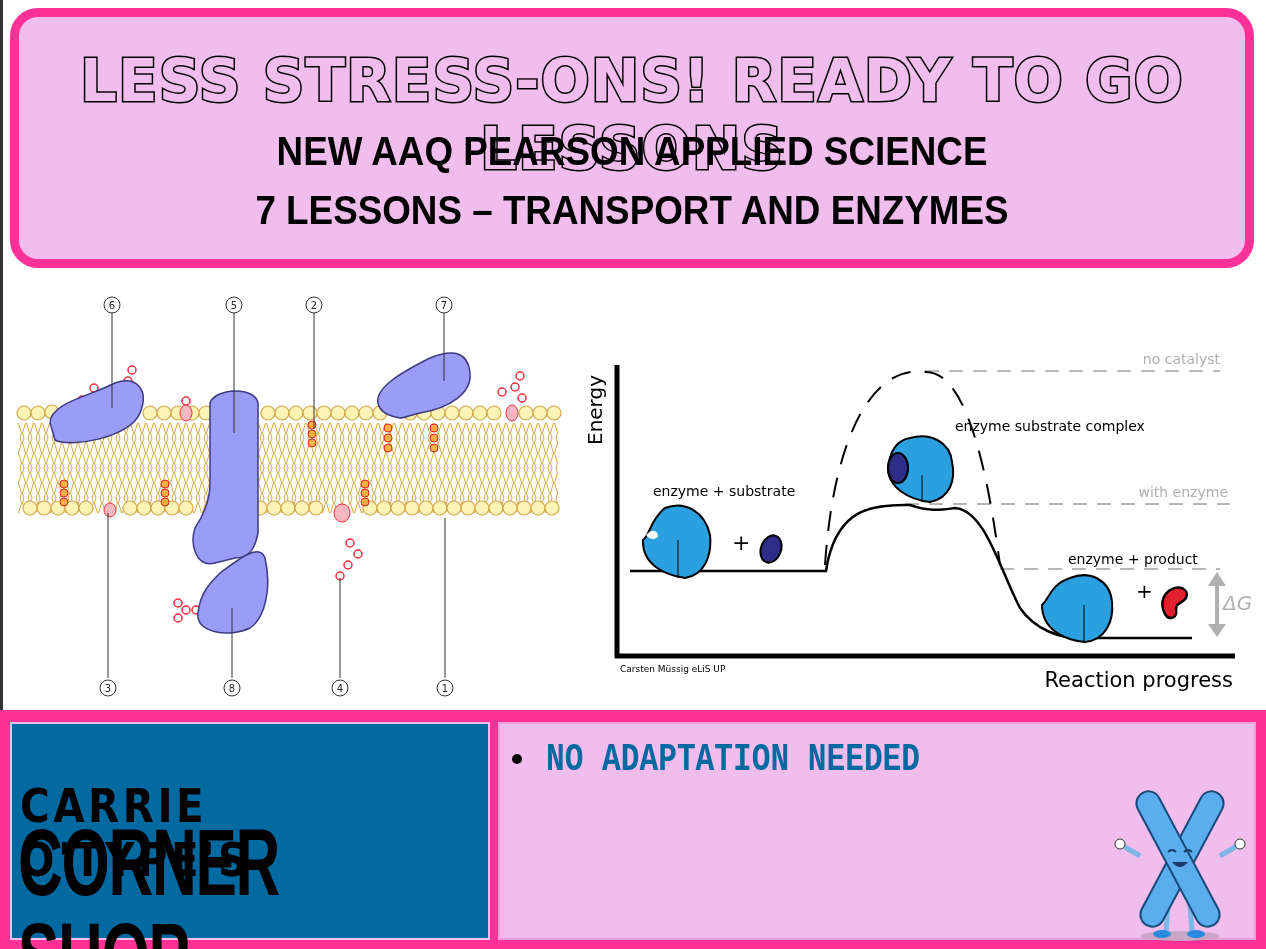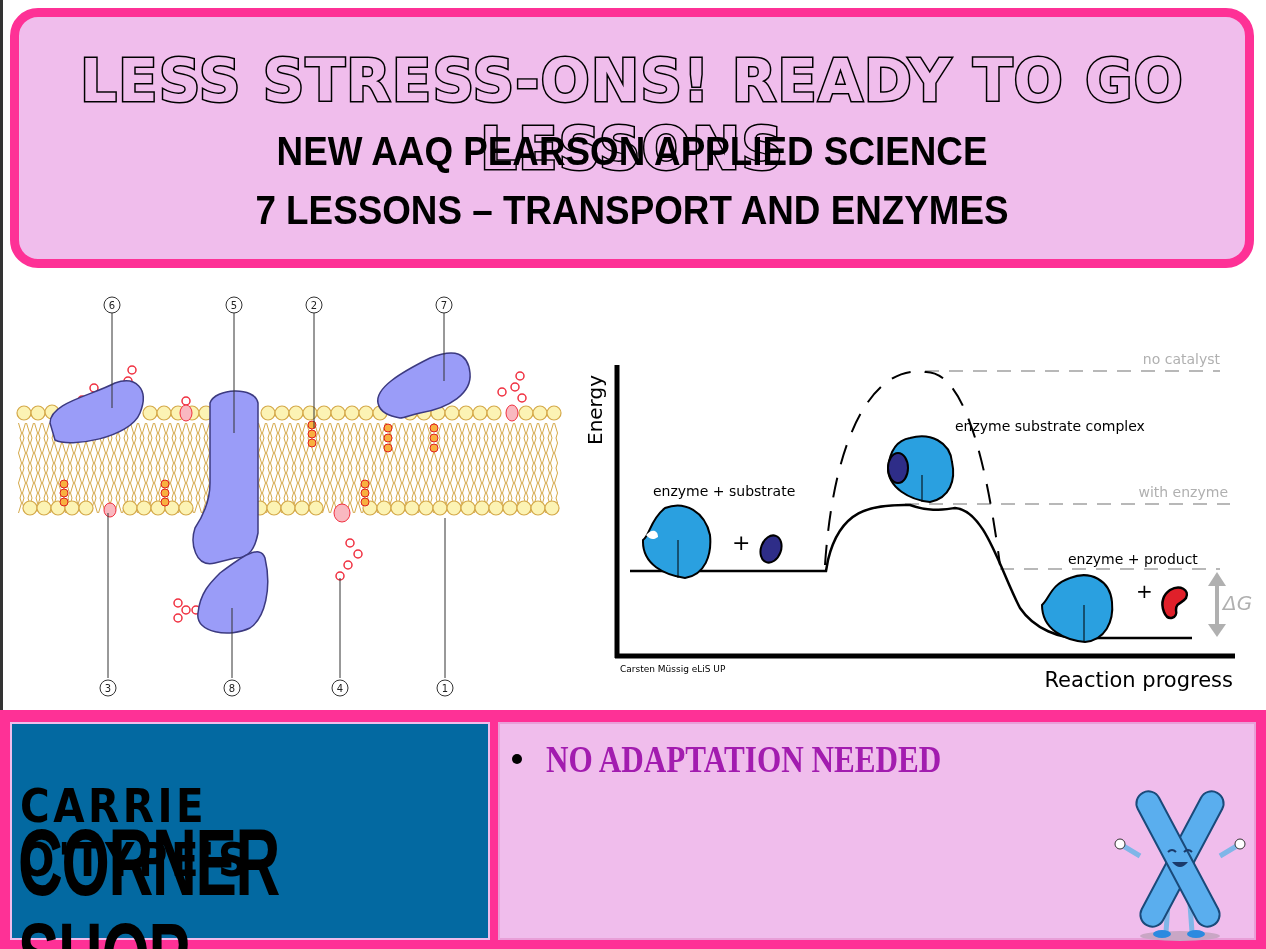--- a/index.html
+++ b/index.html
@@ -49,22 +49,22 @@
     color: #000; letter-spacing: -2px; transform: scaleX(0.66); transform-origin: left;
     line-height: 1;
   }
   .features-box {
     position: absolute; left: 498px; top: 12px; width: 758px; height: 218px;
     background: #f0bdec; border: 2px solid #e89fd8;
   }
   .features { position: absolute; left: 12px; top: 10px; list-style: none; }
   .features li {
     display: flex; align-items: center; height: 50px;
-    font-family: Liberation Serif, serif; font-weight: bold; font-size: 38px;
-    color: #a21caf;
+    font-family: Liberation Mono, monospace; font-weight: bold; font-size: 38px;
+    color: #0369a1;
   }
   .bullet { width: 10px; height: 10px; border-radius: 50%; background: #000; margin-right: 24px; }
   .feat-text { display: inline-block; transform: scaleX(0.82); transform-origin: left; white-space: nowrap; }
   .mascot { position: absolute; left: 610px; top: 60px; width: 140px; height: 160px; }
 </style>
 </head>
 <body>
 
 <div class="left-edge"></div>
 

